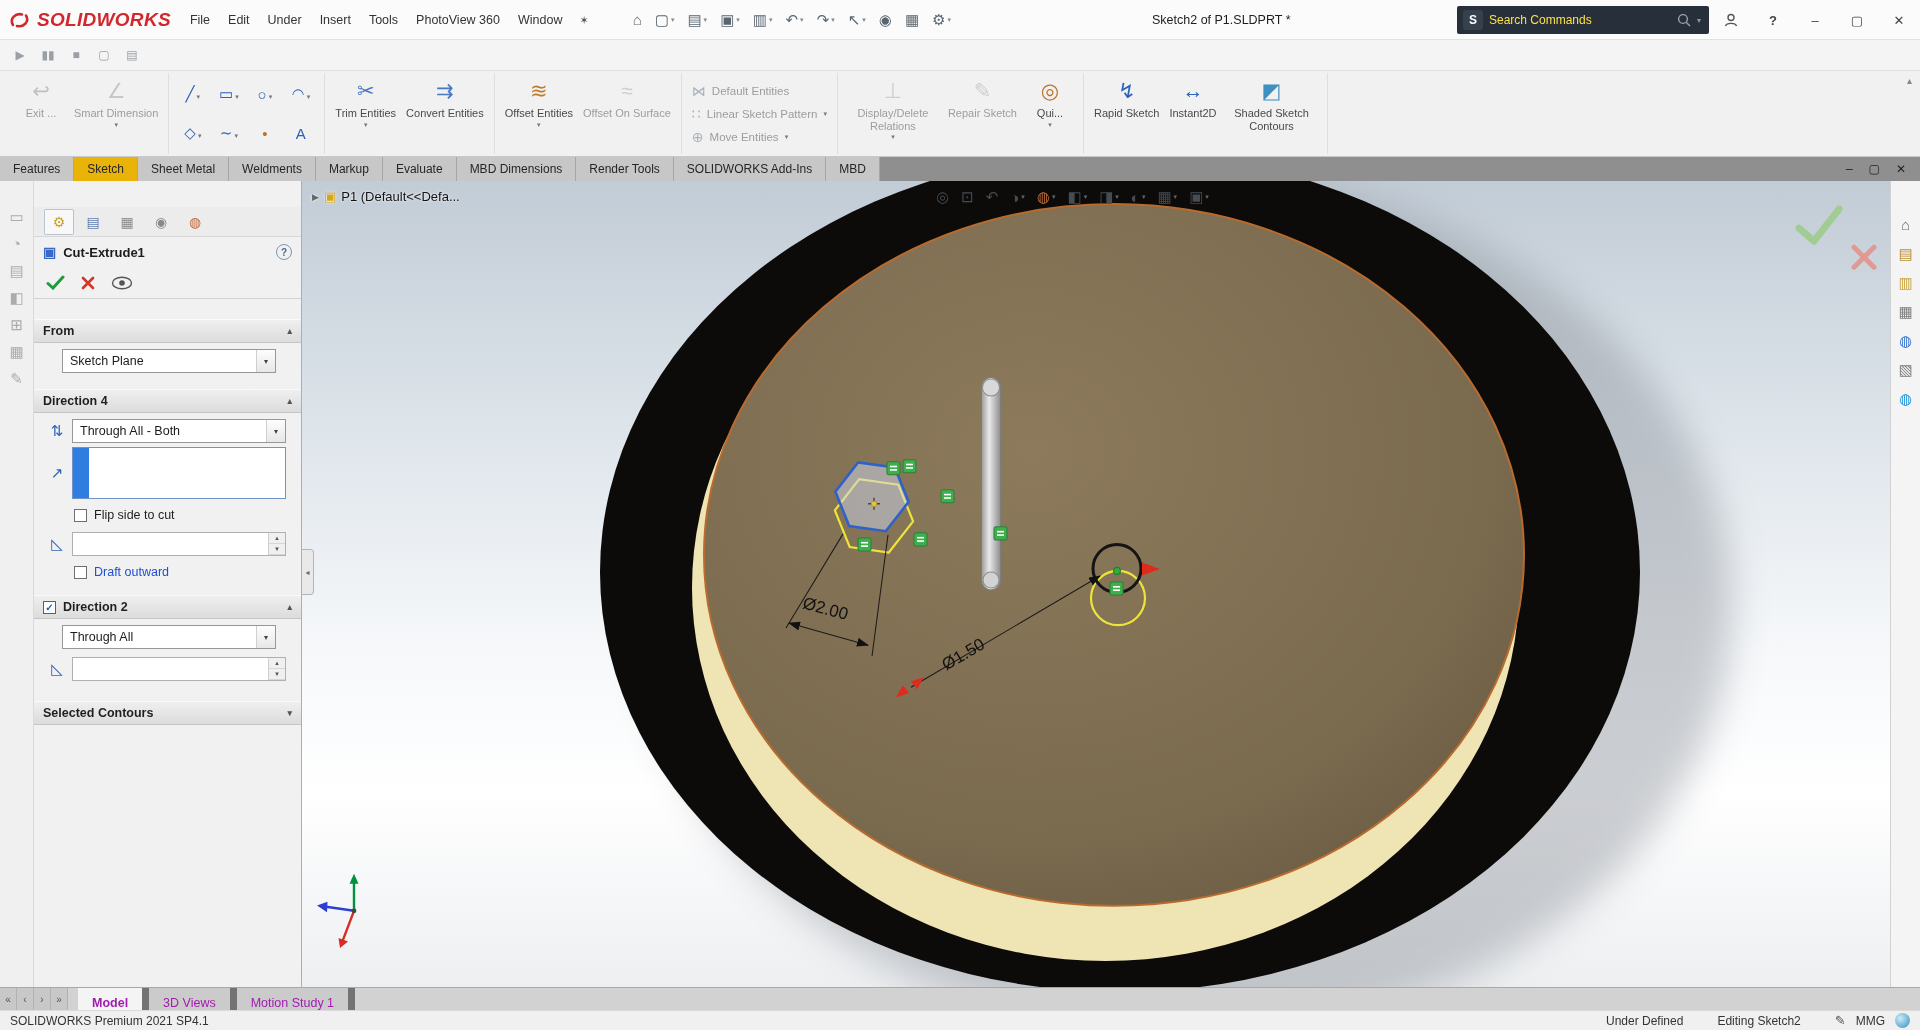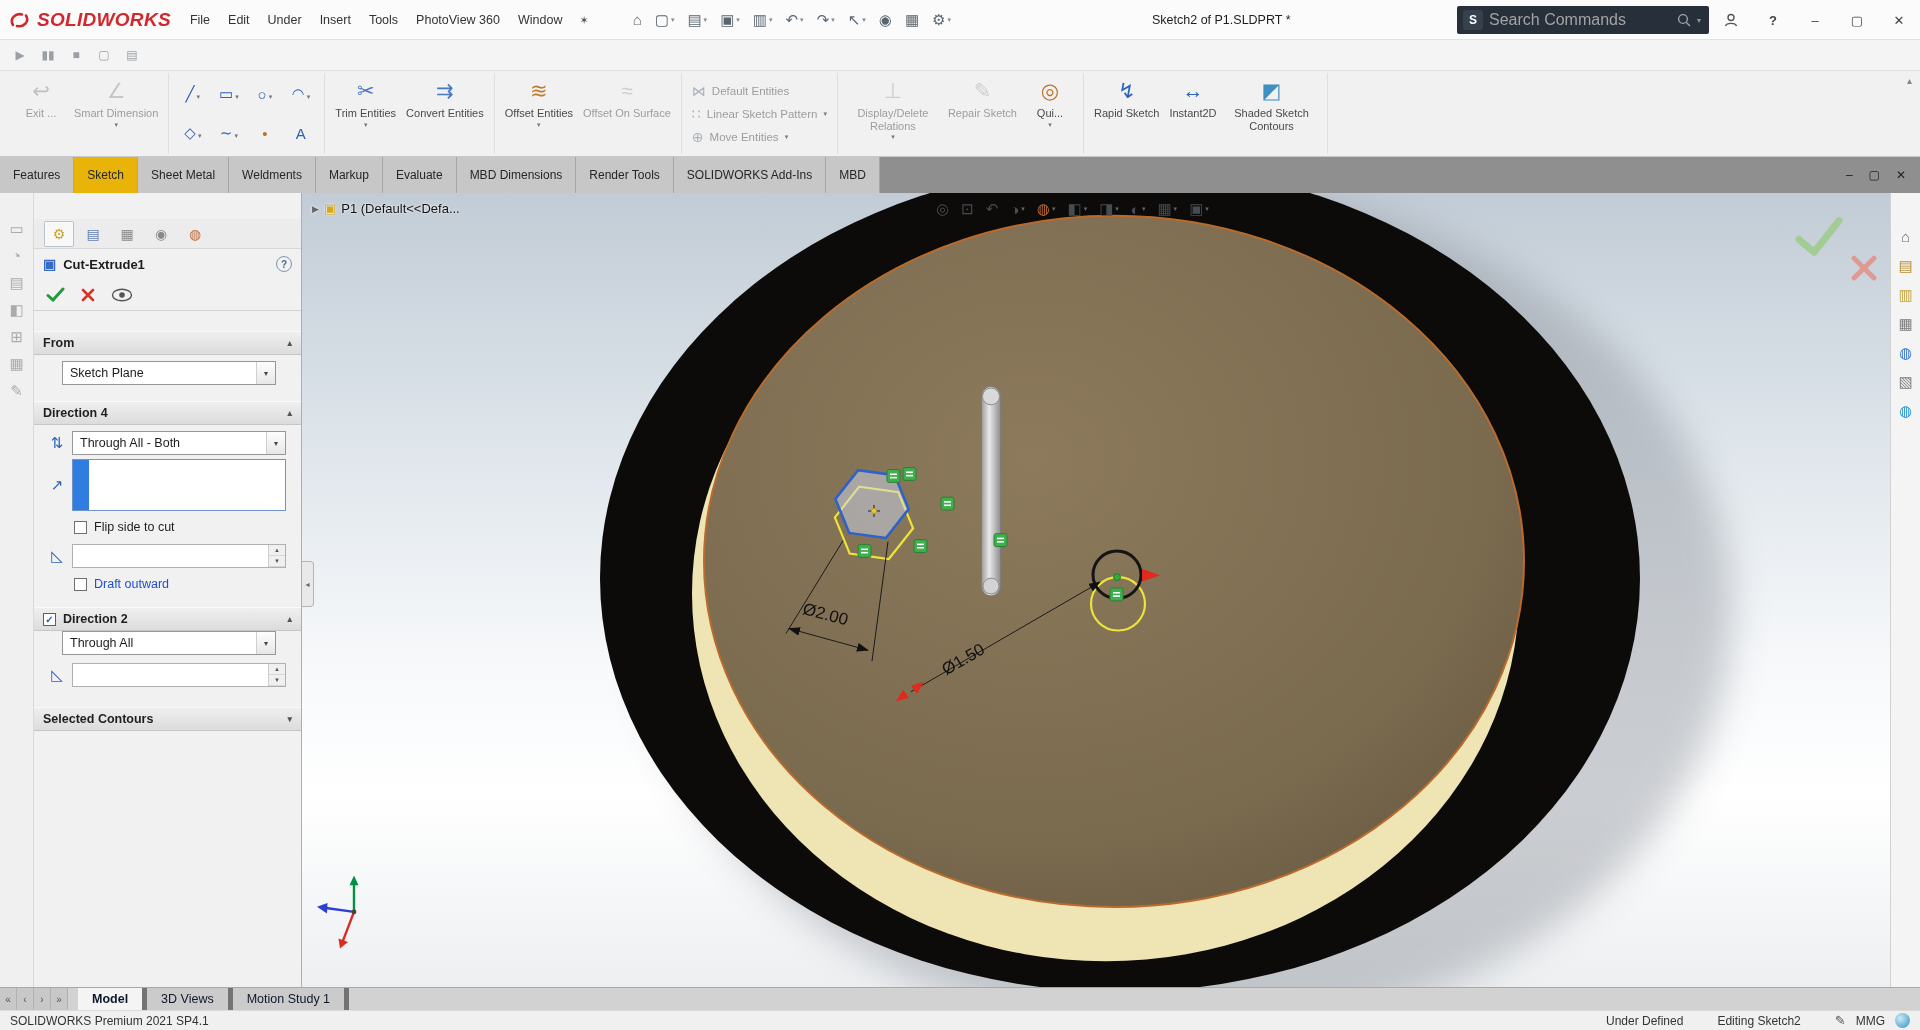--- a/index.html
+++ b/index.html
@@ -13,21 +13,21 @@
 .menus{display:flex}
 .menu{padding:0 9px;line-height:40px;font-size:12.5px;color:#333;cursor:default}
 .menu-pin{line-height:40px;color:#555;font-size:11px;padding:0 8px}
 .qat{display:flex;align-items:center;margin-left:30px;gap:1px}
 .qbtn{height:30px;padding:0 6px;display:flex;align-items:center;gap:2px;color:#5a6570;border-radius:2px}
 .qic{font-size:15px;line-height:15px}
 .qcaret{font-size:7px;color:#888}
 .wintitle{position:absolute;left:1152px;top:0;line-height:40px;font-size:12.5px;color:#1d1d1d;white-space:nowrap}
 .search{position:absolute;left:1457px;top:6px;width:252px;height:28px;background:#262f3a;border-radius:2px;display:flex;align-items:center;padding:0 6px;gap:6px}
 .sbadge{width:20px;height:20px;background:#36414d;color:#fff;font-weight:bold;font-size:12px;display:flex;align-items:center;justify-content:center;border-radius:2px}
-.sph{flex:1;font-size:16px;color:#a3a3a3;white-space:nowrap;overflow:hidden}
+.sph{flex:1;font-size:12px;color:#fde047;white-space:nowrap;overflow:hidden}
 .scaret{font-size:8px;color:#8d97a1;padding-right:2px}
 .tbicons{position:absolute;right:0;top:0;height:40px;display:flex;align-items:center}
 .tbbtn{width:42px;height:40px;display:flex;align-items:center;justify-content:center;color:#444;font-size:13px}
 
 
 .macrobar{height:31px;background:#f4f4f4;border-bottom:1px solid #e0e0e0;display:flex;align-items:center;padding-left:8px;gap:4px;flex:0 0 auto}
 .mbtn{width:24px;height:24px;display:flex;align-items:center;justify-content:center;color:#9aa0a6;font-size:12px}
 
 
 .ribbon{height:86px;background:#f1f1f1;display:flex;align-items:stretch;padding:2px 30px 2px 8px;position:relative;border-bottom:1px solid #c9c9c9;flex:0 0 auto}
@@ -40,21 +40,21 @@
 .rbtn.disabled .ric{opacity:.45;filter:grayscale(1)}
 .sgrid{display:grid;grid-template-columns:repeat(4,35px);grid-auto-rows:38px;align-content:center;gap:1px;padding:0 6px;border-right:1px solid #dedede}
 .scell{display:flex;align-items:center;justify-content:center;gap:2px;font-size:15px}
 .scell .rcaret{margin-top:6px}
 .rstack{display:flex;flex-direction:column;justify-content:center;gap:7px;padding:0 10px;border-right:1px solid #dedede}
 .stitem{display:flex;align-items:center;gap:6px;font-size:11.5px;color:#9d9d9d}
 .sic{font-size:14px;color:#a9b2bd}
 .ribbon-collapse{position:absolute;right:8px;top:4px;color:#888;font-size:10px}
 
 
-.tabrow{height:36px;background:#8f8f8f;display:flex;align-items:stretch;flex:0 0 auto}
+.tabrow{height:24px;background:#8f8f8f;display:flex;align-items:stretch;flex:0 0 auto}
 .cmtabs{display:flex}
 .cmtab{padding:0 13px;display:flex;align-items:center;font-size:12px;color:#262626;background:#c7c7c7;border-right:1px solid #a6a6a6;white-space:nowrap}
 .cmtab.active{background:#eab308;font-weight:normal}
 .docctl{margin-left:auto;display:flex;align-items:center;gap:16px;pad:0;padding:0 14px;color:#1e1e1e;font-size:12px}
 .docctl span{cursor:default}
 
 
 .main{flex:1;display:flex;min-height:0}
 .leftstrip{width:34px;background:#f0f0f0;border-right:1px solid #dadada;display:flex;flex-direction:column;align-items:center;padding-top:28px;gap:11px;flex:0 0 auto}
 .lsi{color:#ababab;font-size:15px;line-height:16px}
@@ -100,21 +100,21 @@
 
 
 .rightstrip{width:30px;background:#f4f4f4;border-left:1px solid #d2d2d2;display:flex;flex-direction:column;align-items:center;padding-top:36px;gap:13px;flex:0 0 auto}
 .tpi{font-size:15px;line-height:16px}
 
 
 .doctabs{height:23px;background:#d2d2d2;border-top:1px solid #a8a8a8;display:flex;align-items:stretch;flex:0 0 auto}
 .dnav{display:flex;align-items:stretch}
 .dnavb{width:17px;display:flex;align-items:center;justify-content:center;font-size:10px;color:#555;background:#c8c8c8;border-right:1px solid #b2b2b2}
 .dtabs{display:flex;margin-left:10px}
-.dtab{padding:0 14px;display:flex;align-items:center;font-size:12.5px;color:#0f172a;background:#cbcbcb;border-right:5px solid #737373}
+.dtab{padding:0 14px;display:flex;align-items:flex-end;font-size:12.5px;color:#a21caf;background:#cbcbcb;border-right:7px solid #737373}
 .dtab.active{background:#f4f4f4;font-weight:bold}
 
 
 .statusbar{height:20px;background:#f0f0f0;border-top:1px solid #dadada;display:flex;align-items:center;padding:0 10px;font-size:12px;color:#333;flex:0 0 auto}
 .sb-right{margin-left:auto;display:flex;align-items:center;gap:34px}
 .sb-right .tight{display:flex;align-items:center;gap:10px}
 .globe{width:15px;height:15px;border-radius:50%;background:radial-gradient(circle at 35% 35%,#cdeaf6,#2e8fc0)}
 .pencil{color:#555;font-size:13px}
 </style>
 </head>
@@ -485,21 +485,21 @@
       <div class="pm-check disabled">
         <span class="cb"></span>
         <label>Draft outward</label>
       </div>
 
       <div class="pm-sec mt16">
         <span class="cb">✓</span>
         <span>Direction 2</span>
         <span class="chev">▴</span>
       </div>
-      <div class="combo" style="">
+      <div class="combo" style="margin-top:6px">
         <span>Through All</span>
         <span class="ccaret">▾</span>
       </div>
       <div class="pm-row" style="margin-top:8px">
         <span class="pm-ico">◺</span>
         <div class="spin">
           <div class="updown">
               <span>▲</span>
               <span>▼</span>
             </div>

